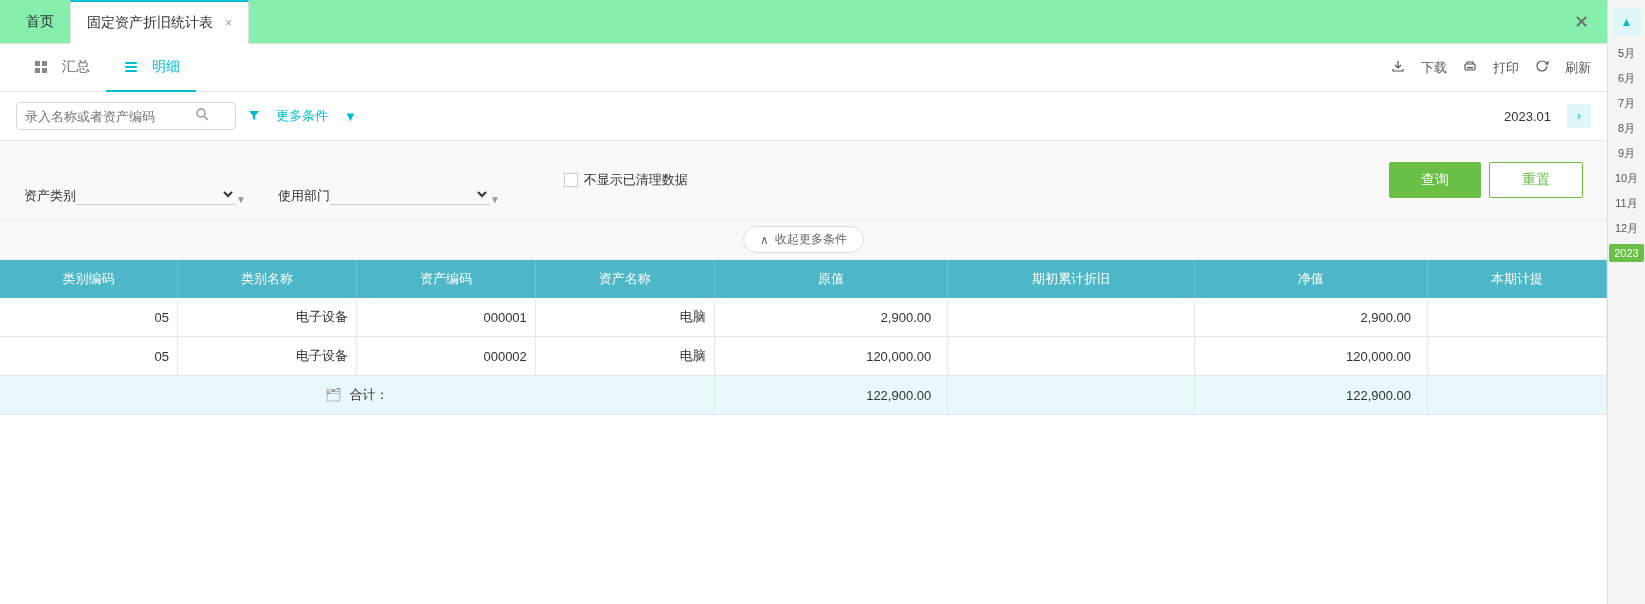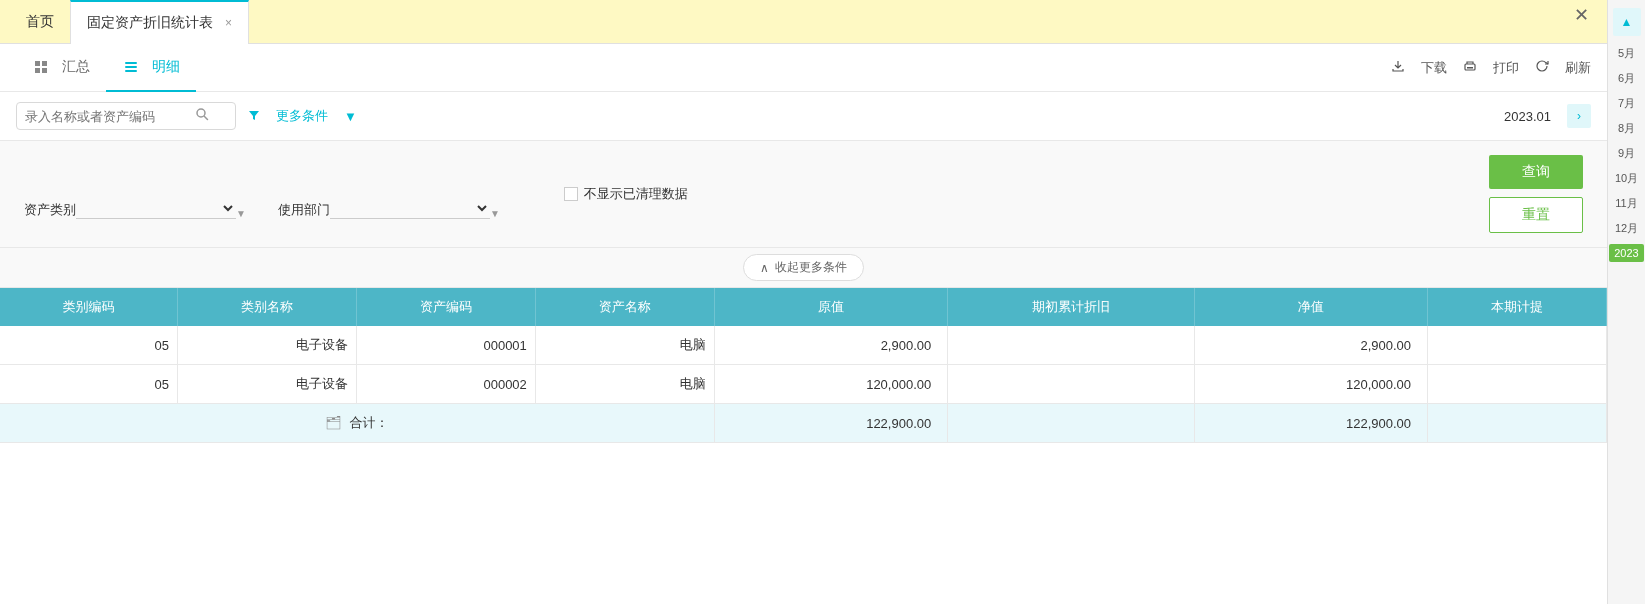--- a/index.html
+++ b/index.html
@@ -2,21 +2,21 @@
 <html><head>
   <meta charset="utf-8">
   <style>
     * { box-sizing: border-box; margin: 0; padding: 0; font-family: 'Microsoft YaHei', Arial, sans-serif; }
     body { background: #f0f2f5; width: 1645px; height: 604px; overflow: hidden; display: flex; flex-direction: row; }
     
     
     .main-content { flex: 1; display: flex; flex-direction: column; background: #fff; }
     
     
-    .tab-bar { display: flex; align-items: flex-start; background: #fef9c3; border-bottom: 1px solid #e0e0e0; height: 44px; padding: 0 10px; }
+    .tab-bar { display: flex; align-items: center; background: #86efac; border-bottom: 1px solid #e0e0e0; height: 44px; padding: 0 10px; }
     .tab-home { padding: 0 16px; height: 44px; display: flex; align-items: center; font-size: 14px; color: #333; cursor: pointer; }
     .tab-active { background: #fff; border-top: 2px solid #00bcd4; border-left: 1px solid #e0e0e0; border-right: 1px solid #e0e0e0; height: 44px; display: flex; align-items: center; padding: 0 16px; font-size: 14px; color: #333; cursor: pointer; gap: 8px; }
     .tab-close { font-size: 12px; color: #999; cursor: pointer; margin-left: 4px; }
     .window-close { margin-left: auto; font-size: 18px; color: #666; cursor: pointer; padding: 4px 8px; }
     
     
     .toolbar { display: flex; align-items: center; background: #fff; border-bottom: 1px solid #e8e8e8; padding: 0 16px; height: 48px; }
     .toolbar-tab { display: flex; align-items: center; gap: 12px; padding: 0 16px; height: 48px; font-size: 14px; color: #666; cursor: pointer; border-bottom: 2px solid transparent; }
     .toolbar-tab.active { color: #00bcd4; border-bottom: 2px solid #00bcd4; }
     .toolbar-tab-icon { width: 18px; height: 18px; display: flex; align-items: center; justify-content: center; }
@@ -34,21 +34,21 @@
     
     
     .advanced-filter { background: #f9f9f9; border-bottom: 1px solid #e8e8e8; padding: 14px 24px; display: flex; flex-direction: column; gap: 12px; }
     .filter-row { display: flex; align-items: center; gap: 32px; }
     .filter-item { display: flex; align-items: flex-end; gap: 0; margin-top: 28px; }
     .filter-label { font-size: 13px; color: #333; white-space: nowrap; }
     .filter-select { border: none; border-bottom: 1px solid #ccc; background: transparent; width: 160px; font-size: 13px; color: #333; outline: none; padding: 2px 4px; }
     .filter-select-arrow { color: #999; font-size: 10px; cursor: pointer; }
     .filter-checkbox-wrap { display: flex; align-items: center; gap: 6px; margin-left: 32px; }
     .filter-checkbox { width: 14px; height: 14px; border: 1px solid #ccc; background: #fff; }
-    .filter-actions { display: flex; flex-direction: column; gap: 8px; margin-left: auto; }
+    .filter-actions { display: flex; flex-direction: row; gap: 8px; margin-left: auto; }
     .btn-query { background: #6abf47; color: #fff; border: none; padding: 8px 32px; font-size: 14px; cursor: pointer; border-radius: 2px; }
     .btn-reset { background: #fff; color: #6abf47; border: 1px solid #6abf47; padding: 8px 32px; font-size: 14px; cursor: pointer; border-radius: 2px; }
     .collapse-bar { display: flex; justify-content: center; align-items: center; padding: 6px 0; background: #f9f9f9; border-bottom: 1px solid #e8e8e8; }
     .collapse-btn { display: flex; align-items: center; gap: 6px; background: #fff; border: 1px solid #ddd; border-radius: 16px; padding: 4px 16px; font-size: 12px; color: #666; cursor: pointer; }
     
     
     .table-wrap { flex: 1; overflow-y: auto; }
     table { width: 100%; border-collapse: collapse; font-size: 13px; }
     thead tr { background: #4db6c7; color: #fff; }
     thead th { padding: 10px 8px; text-align: center; font-weight: normal; border-right: 1px solid rgba(255,255,255,0.2); white-space: nowrap; }

